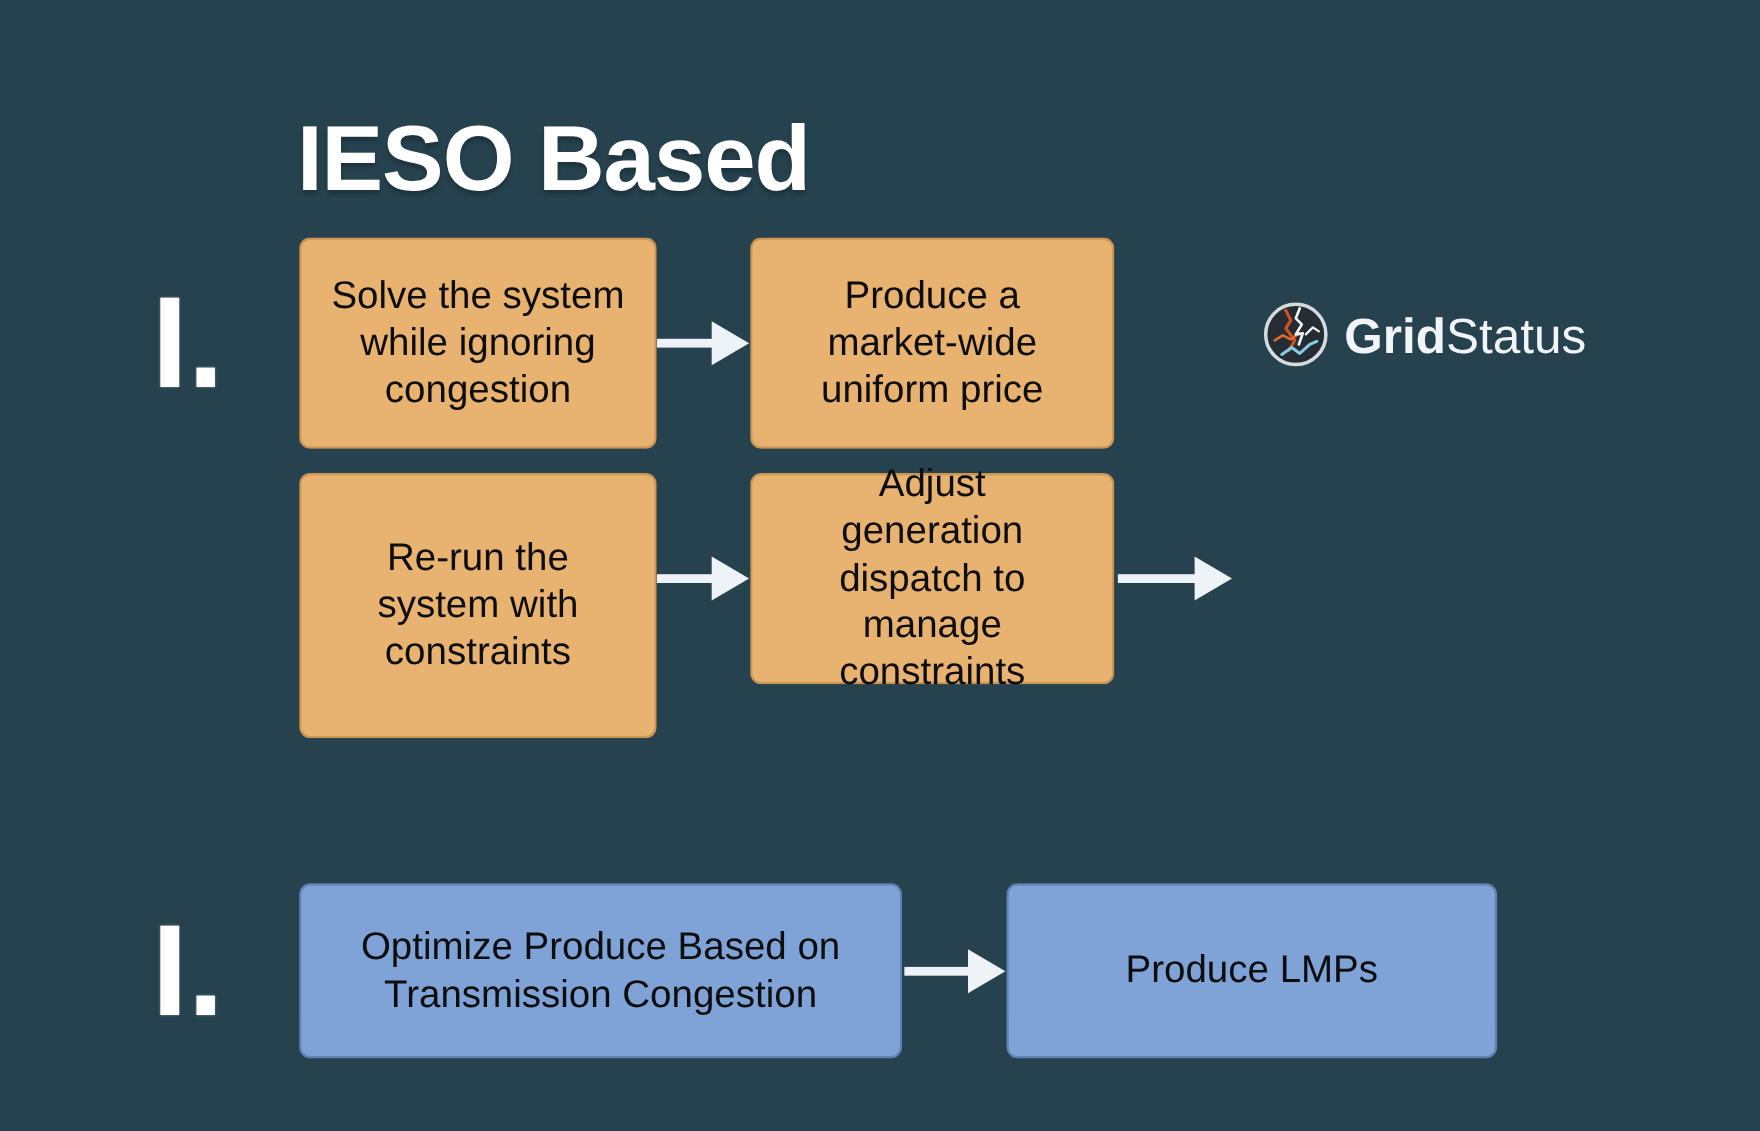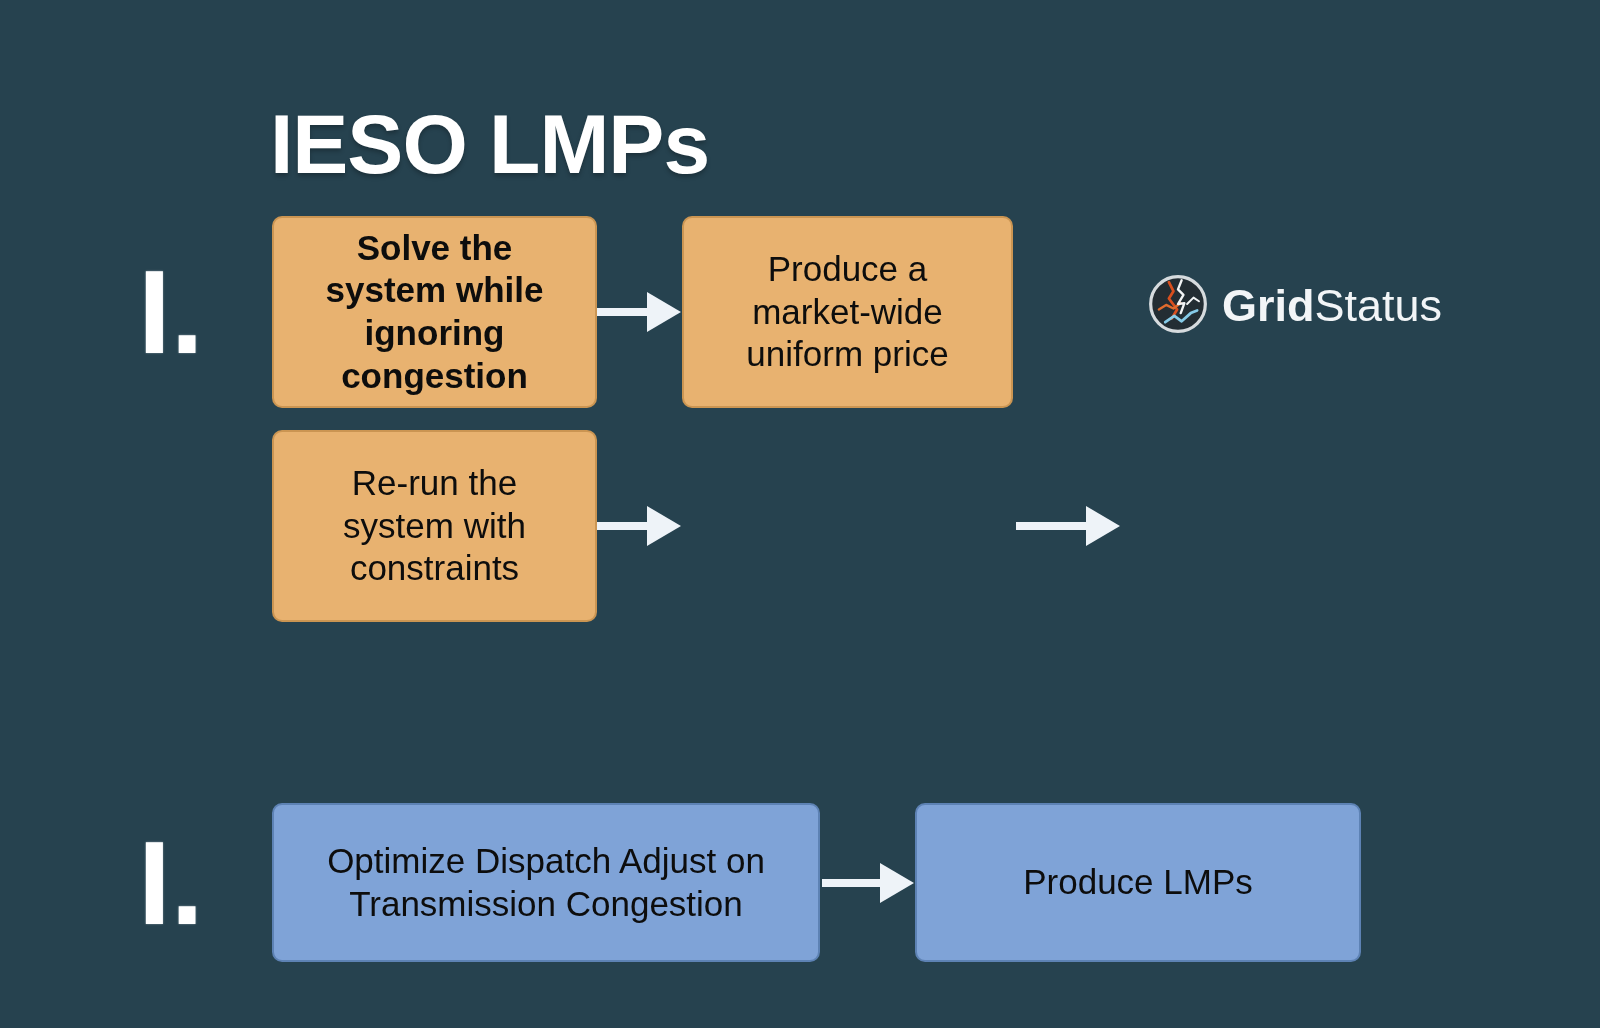--- a/index.html
+++ b/index.html
@@ -32,25 +32,25 @@
   .logo{display:flex;align-items:center;}
   .logo-text{color:#f2f5f7;font-size:45px;margin-left:13px;white-space:nowrap;letter-spacing:0;}
   .logo-text .bold{font-weight:700;}
   .logo-text .regular{font-weight:400;}
 </style>
 </head>
 <body>
 
 <div class="canvas">
 
-  <div class="abs section-title" style="left:270px;top:96px;">IESO LMPs</div>
+  <div class="abs section-title" style="left:270px;top:96px;">IESO Based</div>
 
   <div class="abs numeral" style="left:138px;top:216px;height:192px;">I.</div>
 
-  <div class="abs flowbox flowbox--orange" style="left:272px;top:216px;width:325px;height:192px;font-weight:bold;">Solve the system while ignoring congestion</div>
+  <div class="abs flowbox flowbox--orange" style="left:272px;top:216px;width:325px;height:192px;">Solve the system while ignoring congestion</div>
 
   <div class="abs arrow" style="left:597px;top:290px;width:85px;height:44px;">
     <svg width="85" height="44" viewBox="0 0 85 44">
       <rect x="0" y="18" width="52" height="8" fill="#eef3f8"></rect>
       <polygon points="50,2 50,42 84,22" fill="#eef3f8"></polygon>
     </svg>
   </div>
 
   <div class="abs logo" style="left:1147px;top:275px;height:62px;">
     <span>
@@ -62,42 +62,43 @@
         <path d="M44 34 L51 27 L57 31" fill="none" stroke="#f2f4f5" stroke-width="2.2" stroke-linecap="round" stroke-linejoin="round"></path>
         <path d="M20 54 L30 47 L38 53 L48 44 L55 41" fill="none" stroke="#86cbe8" stroke-width="3" stroke-linecap="round" stroke-linejoin="round"></path>
       </svg>
     </span>
     <span class="logo-text"><span class="bold">Grid</span><span class="regular">Status</span></span>
   </div>
 
   <div class="abs flowbox flowbox--orange" style="left:682px;top:216px;width:331px;height:192px;">Produce a market-wide uniform price</div>
 
 
-  <div class="abs flowbox flowbox--orange" style="left:272px;top:430px;width:325px;height:192px;">Re-run the system with constraints</div>
+  <div class="abs flowbox flowbox--orange" style="left:272px;top:430px;width:325px;height:241px;">Re-run the system with constraints</div>
 
   <div class="abs arrow" style="left:597px;top:504px;width:85px;height:44px;">
     <svg width="85" height="44" viewBox="0 0 85 44">
       <rect x="0" y="18" width="52" height="8" fill="#eef3f8"></rect>
       <polygon points="50,2 50,42 84,22" fill="#eef3f8"></polygon>
     </svg>
   </div>
 
+  <div class="abs flowbox flowbox--orange flowbox--narrowtext" style="left:682px;top:430px;width:331px;height:192px;">Adjust generation dispatch to manage constraints</div>
 
   <div class="abs arrow" style="left:1016px;top:504px;width:105px;height:44px;">
     <svg width="105" height="44" viewBox="0 0 105 44">
       <rect x="0" y="18" width="72" height="8" fill="#eef3f8"></rect>
       <polygon points="70,2 70,42 104,22" fill="#eef3f8"></polygon>
     </svg>
   </div>
 
 
 
   <div class="abs numeral" style="left:138px;top:803px;height:159px;">I.</div>
 
-  <div class="abs flowbox flowbox--blue" style="left:272px;top:803px;width:548px;height:159px;">Optimize Dispatch Adjust on Transmission Congestion</div>
+  <div class="abs flowbox flowbox--blue" style="left:272px;top:803px;width:548px;height:159px;">Optimize Produce Based on Transmission Congestion</div>
 
   <div class="abs arrow" style="left:822px;top:861px;width:93px;height:44px;">
     <svg width="93" height="44" viewBox="0 0 93 44">
       <rect x="0" y="18" width="60" height="8" fill="#eef3f8"></rect>
       <polygon points="58,2 58,42 92,22" fill="#eef3f8"></polygon>
     </svg>
   </div>
 
   <div class="abs flowbox flowbox--blue" style="left:915px;top:803px;width:446px;height:159px;">Produce LMPs</div>
 

